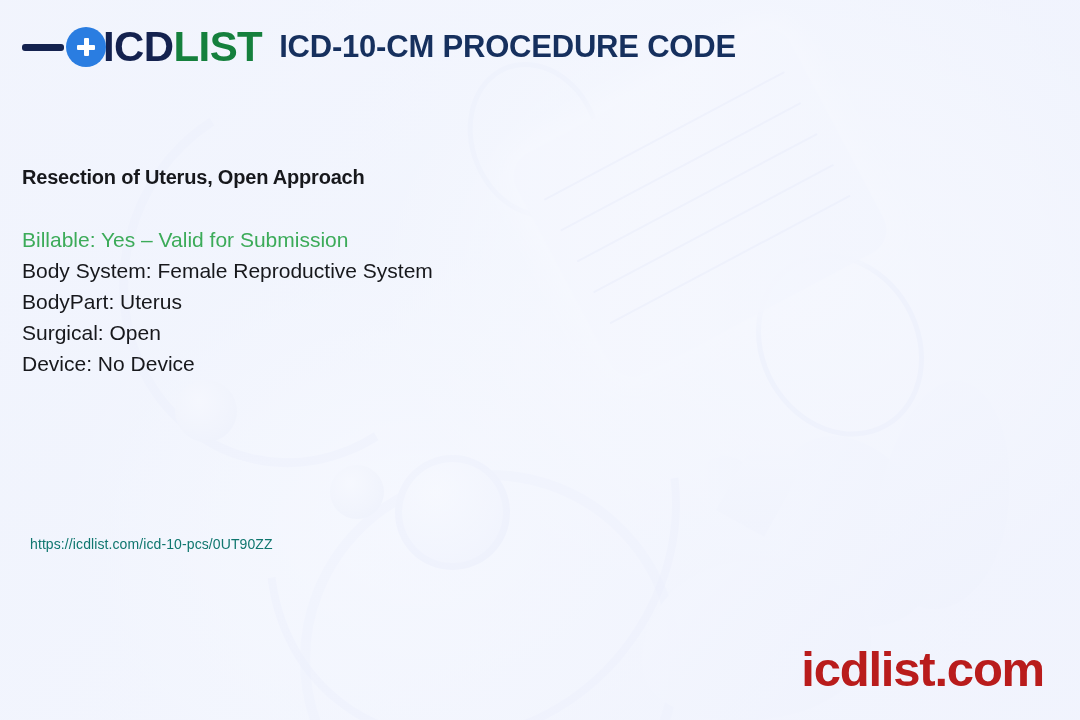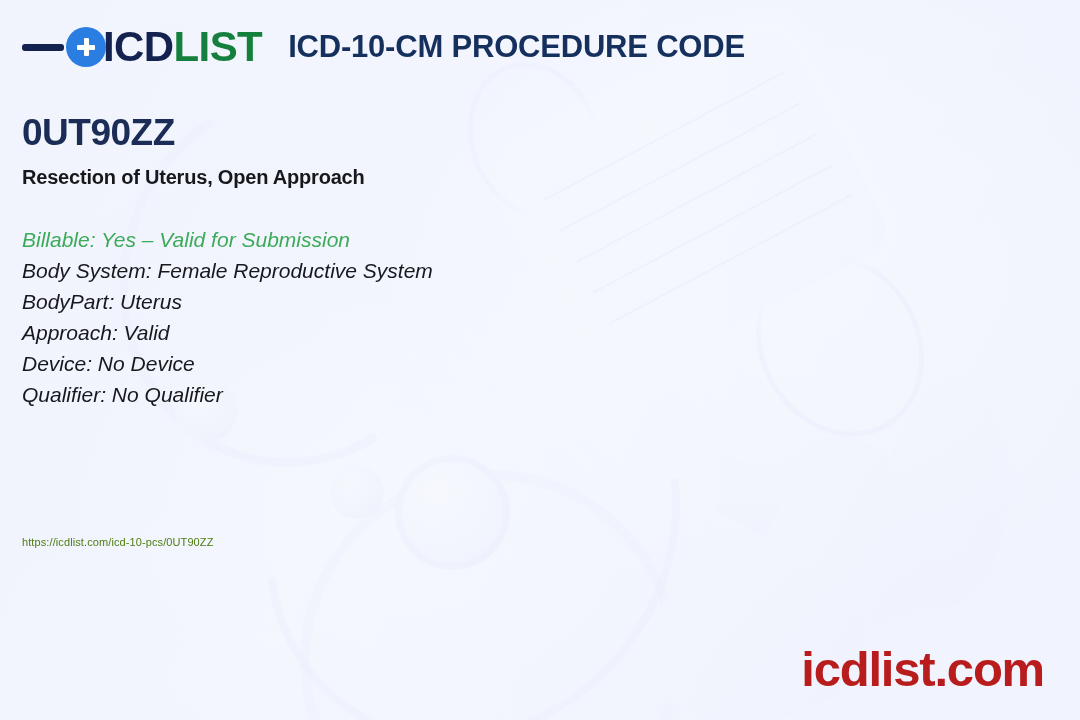--- a/index.html
+++ b/index.html
@@ -204,21 +204,21 @@
   #logo .wordmark {
     font-size: 42px;
     font-weight: bold;
     letter-spacing: -0.6px;
     line-height: 1;
   }
   #logo .wm-icd { color: #14224f; margin-top: 8px; }
   #logo .wm-list { color: #15803d; }
 
   #header-title {
-    margin-left: 26px;
+    margin-left: 17px;
     font-size: 31px;
     font-weight: bold;
     color: #16305e;
     letter-spacing: -0.2px;
     white-space: nowrap;
   }
 
   
   #code {
     position: absolute;
@@ -241,29 +241,29 @@
     line-height: 1.15;
   }
   #details {
     position: absolute;
     left: 22px;
     top: 224px;
     font-size: 21px;
     color: #17181c;
     line-height: 31px;
   }
-  #details .detail-line { white-space: nowrap; font-style: italic; }
+  #details .detail-line { white-space: nowrap; }
   #details .detail-line.billable { color: #3cab59; }
 
   #page-url {
     position: absolute;
-    left: 22px;
+    left: 30px;
     top: 536px;
-    font-size: 11px;
-    color: #4d7c0f;
+    font-size: 14px;
+    color: #0f766e;
     letter-spacing: 0.1px;
   }
 
   #watermark {
     position: absolute;
     right: 36px;
     bottom: 26px;
     font-size: 49px;
     font-weight: bold;
     color: #b91c1c;
@@ -307,31 +307,29 @@
         <span class="dash"></span>
         <span class="plus-circle">
           <span class="bar-h"></span>
           <span class="bar-v"></span>
         </span>
         <span class="wordmark"><span class="wm-icd">ICD</span><span class="wm-list">LIST</span></span>
       </div>
       <div id="header-title">ICD-10-CM PROCEDURE CODE</div>
     </div>
 
-    <div id="code">0UT90ZZ</div>
 
     <div id="description">Resection of Uterus, Open Approach</div>
 
     <div id="details">
         <div class="detail-line billable">Billable: Yes – Valid for Submission</div>
         <div class="detail-line">Body System: Female Reproductive System</div>
         <div class="detail-line">BodyPart: Uterus</div>
-        <div class="detail-line">Approach: Valid</div>
+        <div class="detail-line">Surgical: Open</div>
         <div class="detail-line">Device: No Device</div>
-        <div class="detail-line">Qualifier: No Qualifier</div>
       </div>
 
     <div id="page-url">https://icdlist.com/icd-10-pcs/0UT90ZZ</div>
 
     <div id="watermark">icdlist.com</div>
 
   </div>
 </div>
 
 </body></html>

